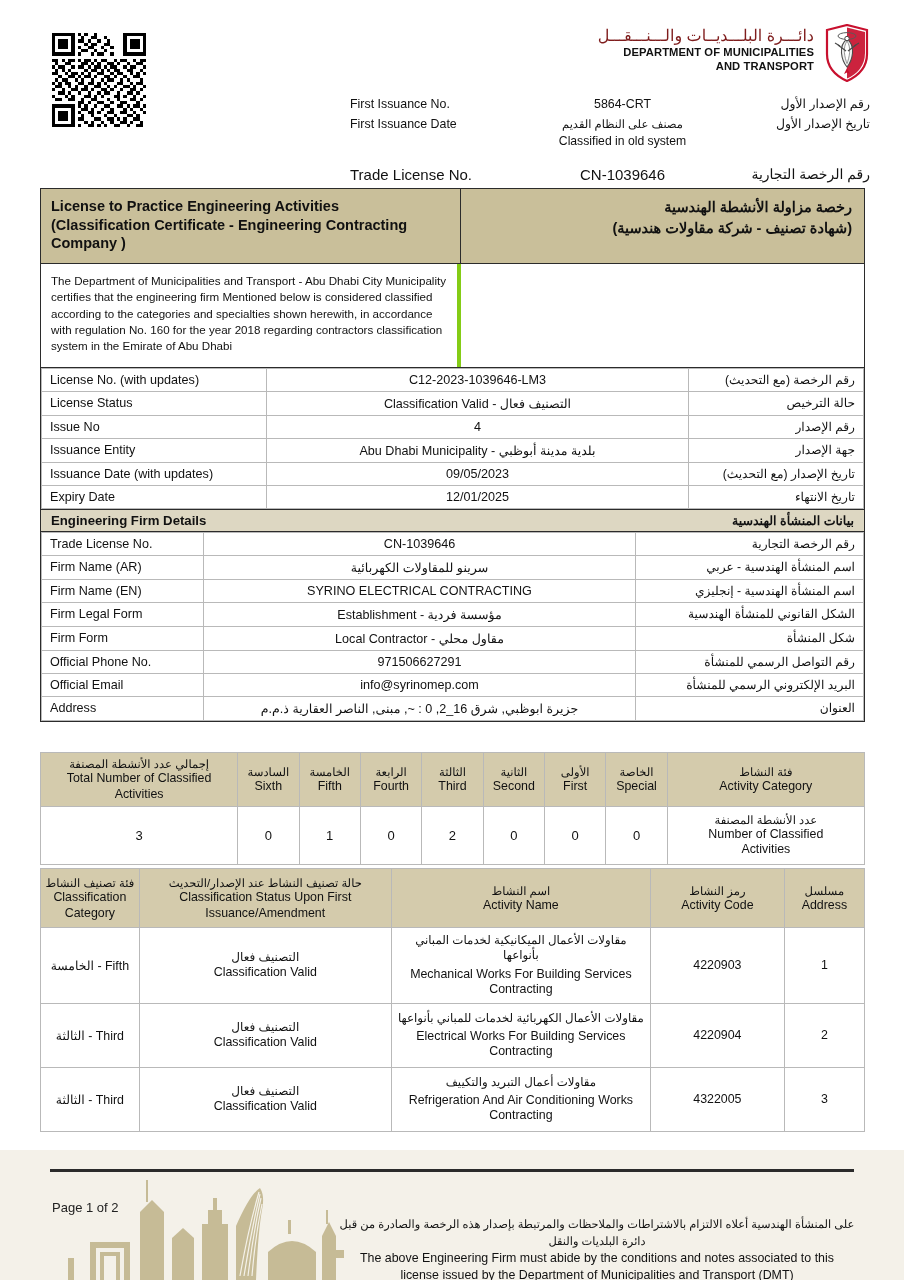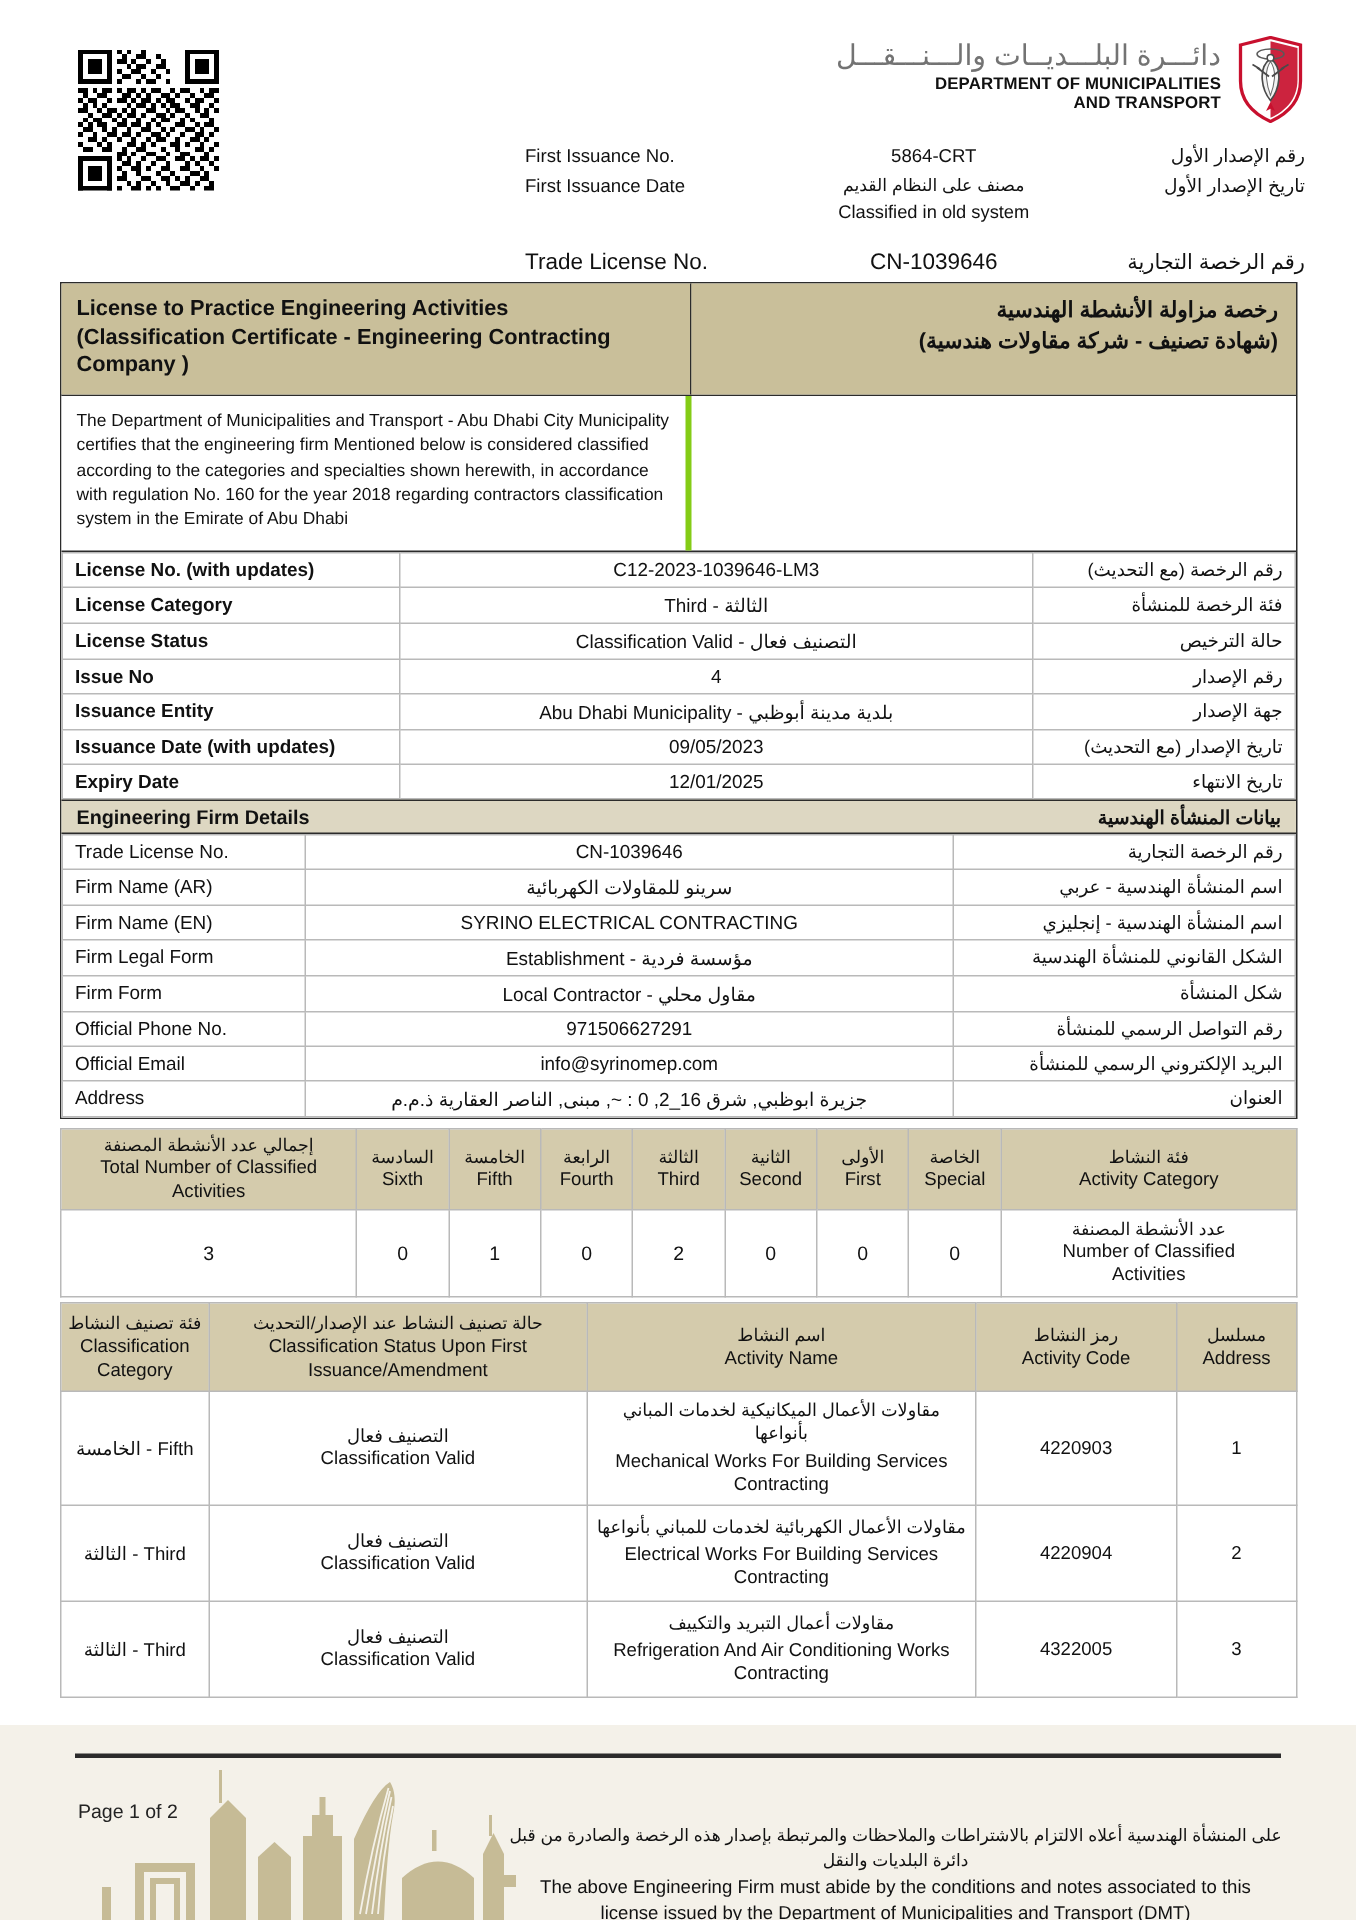--- a/index.html
+++ b/index.html
@@ -17,21 +17,21 @@
   
   .header { position:relative; height:168px; }
   .qr { position:absolute; left:52px; top:33px; width:94px; height:94px; }
   .qr svg { display:block; }
 
   .logo-block {
     position:absolute; right:34px; top:24px;
     display:flex; align-items:flex-start; gap:10px;
   }
   .logo-text { text-align:right; padding-top:2px; }
-  .logo-ar { font-size:19px; letter-spacing:1px; color:#737373; line-height:1.25; direction:rtl; }
+  .logo-ar { font-size:16px; letter-spacing:1px; color:#7f1d1d; line-height:1.25; direction:rtl; }
   .logo-en { font-size:11.2px; font-weight:bold; color:#111; line-height:1.22; letter-spacing:0.1px; }
   .emblem { width:46px; height:58px; }
 
   .issuance {
     position:absolute; left:350px; top:96px; right:34px;
   }
   .iss-row { display:flex; align-items:flex-start; font-size:12.4px; line-height:1.45; margin-bottom:2px; }
   .iss-label { width:175px; text-align:left; }
   .iss-value { flex:1; text-align:center; }
   .iss-ar { width:150px; text-align:right; direction:rtl; }
@@ -69,21 +69,21 @@
   .sec-bar .ar { padding:3px 10px; font-size:12.6px; font-weight:bold; text-align:right; direction:rtl; }
 
   
   table.dt { width:100%; border-collapse:collapse; background:#fff; }
   table.dt td { border:1px solid #b9b9b9; font-size:12.6px; padding:4px 8px; height:22px; }
   table.dt td.c-en { text-align:left; }
   table.dt td.c-val { text-align:center; }
   table.dt td.c-ar { text-align:right; direction:rtl; font-size:12.2px; }
 
   
-  .t-license td.c-en { width:225px;font-weight:bold; }
+  .t-license td.c-en { width:225px; }
   .t-license td.c-ar { width:175px; }
   
   .t-firm td.c-en { width:162px; }
   .t-firm td.c-ar { width:228px; }
   .t-firm td.c-val.ar-val { direction:rtl; }
 
   
   table.counts { width:100%; border-collapse:collapse; background:#fff; }
   table.counts th, table.counts td {
     border:1px solid #b9b9b9; font-weight:normal; font-size:12.4px;
@@ -428,25 +428,20 @@
 
 
     <table class="dt t-license">
       <tbody>
         <tr>
           <td class="c-en">License No. (with updates)</td>
           <td class="c-val">C12-2023-1039646-LM3</td>
           <td class="c-ar">رقم الرخصة (مع التحديث)</td>
         </tr>
         <tr>
-          <td class="c-en">License Category</td>
-          <td class="c-val">Third - الثالثة</td>
-          <td class="c-ar">فئة الرخصة للمنشأة</td>
-        </tr>
-        <tr>
           <td class="c-en">License Status</td>
           <td class="c-val">Classification Valid - التصنيف فعال</td>
           <td class="c-ar">حالة الترخيص</td>
         </tr>
         <tr>
           <td class="c-en">Issue No</td>
           <td class="c-val">4</td>
           <td class="c-ar">رقم الإصدار</td>
         </tr>
         <tr>

